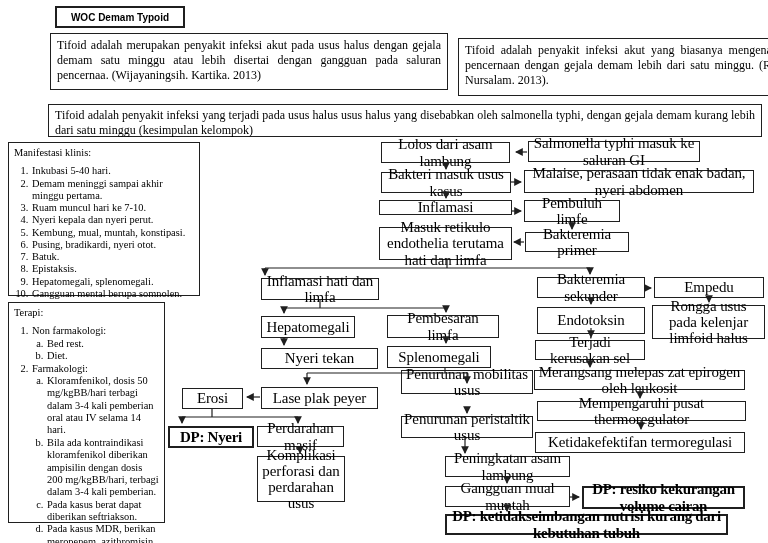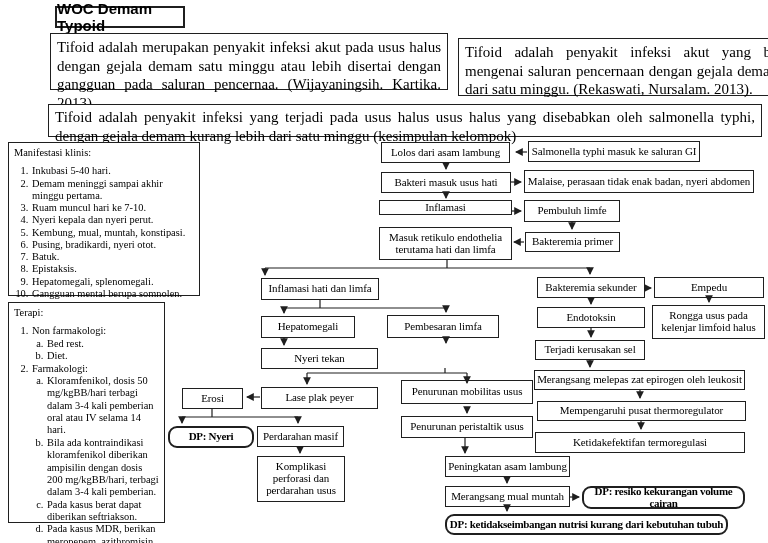--- a/index.html
+++ b/index.html
@@ -1,24 +1,24 @@
 <!DOCTYPE html>
 <html><head>
 <meta charset="utf-8">
 <style>
   html,body{margin:0;padding:0;background:#fff;}
   .page{position:relative;width:768px;height:543px;background:#fff;overflow:hidden;
         font-family:"Liberation Serif","DejaVu Serif",serif;color:#000;}
   .box{position:absolute;box-sizing:border-box;border:1.4px solid #1f1f1f;background:#fff;}
   .node{display:flex;align-items:center;justify-content:center;text-align:center;
-        font-size:11px;line-height:1.08;letter-spacing:-0.1px;padding:1px 2px;}
-  .dp{font-weight:bold;border-width:2px;letter-spacing:-0.3px;border-radius:9px;}
+        font-size:15px;line-height:1.08;letter-spacing:-0.1px;padding:1px 2px;}
+  .dp{font-weight:bold;border-width:2px;letter-spacing:-0.3px;}
   .title-box{display:flex;align-items:center;justify-content:center;border-width:2px;
-        font-family:"Liberation Sans","DejaVu Sans",sans-serif;font-weight:bold;font-size:15px;}
-  .textbox{font-size:15px;line-height:1.24;text-align:justify;padding:4px 6px;}
+        font-family:"Liberation Sans","DejaVu Sans",sans-serif;font-weight:bold;font-size:10px;}
+  .textbox{font-size:12px;line-height:1.24;text-align:justify;padding:4px 6px;}
   .panel{font-size:10.4px;line-height:1.19;padding:4px 5px;text-align:left;}
   .panel .hd{margin-bottom:6px;}
   .panel ol{margin:0;padding-left:17px;list-style:decimal;}
   .panel ol.l2{padding-left:14px;list-style:lower-alpha;}
   .panel li{padding-left:1px;}
   svg.wires{position:absolute;left:0;top:0;pointer-events:none;}
 </style>
 </head>
 <body>
 
@@ -65,54 +65,55 @@
           <li>Bila ada kontraindikasi kloramfenikol diberikan ampisilin dengan dosis 200 mg/kgBB/hari, terbagi dalam 3-4 kali pemberian.</li>
           <li>Pada kasus berat dapat diberikan seftriakson.</li>
           <li>Pada kasus MDR, berikan meropenem, azithromisin</li>
         </ol>
       </li>
     </ol>
   </div>
 
   <div class="box node" style="left:381px;top:142px;width:129px;height:21px">Lolos dari asam lambung</div>
   <div class="box node" style="left:528px;top:141px;width:172px;height:21px">Salmonella typhi masuk ke saluran GI</div>
-  <div class="box node" style="left:381px;top:172px;width:130px;height:21px">Bakteri masuk usus hati</div>
+  <div class="box node" style="left:381px;top:172px;width:130px;height:21px">Bakteri masuk usus kasus</div>
   <div class="box node" style="left:524px;top:170px;width:230px;height:23px">Malaise, perasaan tidak enak badan, nyeri abdomen</div>
   <div class="box node" style="left:379px;top:200px;width:133px;height:15px">Inflamasi</div>
   <div class="box node" style="left:524px;top:200px;width:96px;height:22px">Pembuluh limfe</div>
   <div class="box node" style="left:379px;top:227px;width:133px;height:33px">Masuk retikulo endothelia terutama hati dan limfa</div>
-  <div class="box node" style="left:525px;top:232px;width:95px;height:20px">Bakteremia primer</div>
+  <div class="box node" style="left:525px;top:232px;width:104px;height:20px">Bakteremia primer</div>
 
   <div class="box node" style="left:261px;top:278px;width:118px;height:22px">Inflamasi hati dan limfa</div>
   <div class="box node" style="left:537px;top:277px;width:108px;height:21px">Bakteremia sekunder</div>
   <div class="box node" style="left:654px;top:277px;width:110px;height:21px">Empedu</div>
 
   <div class="box node" style="left:261px;top:316px;width:94px;height:22px">Hepatomegali</div>
   <div class="box node" style="left:387px;top:315px;width:112px;height:23px">Pembesaran limfa</div>
-  <div class="box node" style="left:537px;top:307px;width:108px;height:21px">Endotoksin</div>
+  <div class="box node" style="left:537px;top:307px;width:108px;height:27px">Endotoksin</div>
   <div class="box node" style="left:261px;top:348px;width:117px;height:21px">Nyeri tekan</div>
 
   <div class="box node" style="left:652px;top:305px;width:113px;height:34px">Rongga usus pada kelenjar limfoid halus</div>
+  <div class="box node" style="left:387px;top:346px;width:104px;height:22px">Splenomegali</div>
   <div class="box node" style="left:535px;top:340px;width:110px;height:20px">Terjadi kerusakan sel</div>
 
   <div class="box node" style="left:182px;top:388px;width:61px;height:21px">Erosi</div>
   <div class="box node" style="left:261px;top:387px;width:117px;height:22px">Lase plak peyer</div>
-  <div class="box node" style="left:401px;top:380px;width:132px;height:24px">Penurunan mobilitas usus</div>
+  <div class="box node" style="left:401px;top:370px;width:132px;height:24px">Penurunan mobilitas usus</div>
   <div class="box node" style="left:534px;top:370px;width:211px;height:20px">Merangsang melepas zat epirogen oleh leukosit</div>
 
   <div class="box node dp" style="left:168px;top:426px;width:86px;height:22px">DP: Nyeri</div>
   <div class="box node" style="left:257px;top:426px;width:87px;height:21px">Perdarahan masif</div>
   <div class="box node" style="left:401px;top:416px;width:132px;height:22px">Penurunan peristaltik usus</div>
   <div class="box node" style="left:537px;top:401px;width:209px;height:20px">Mempengaruhi pusat thermoregulator</div>
 
   <div class="box node" style="left:257px;top:456px;width:88px;height:46px">Komplikasi perforasi dan perdarahan usus</div>
   <div class="box node" style="left:535px;top:432px;width:210px;height:21px">Ketidakefektifan termoregulasi</div>
 
   <div class="box node" style="left:445px;top:456px;width:125px;height:21px">Peningkatan asam lambung</div>
-  <div class="box node" style="left:445px;top:486px;width:125px;height:21px">Merangsang mual muntah</div>
+  <div class="box node" style="left:445px;top:486px;width:125px;height:21px">Gangguan mual muntah</div>
   <div class="box node dp" style="left:582px;top:486px;width:163px;height:23px">DP: resiko kekurangan volume cairan</div>
   <div class="box node dp" style="left:445px;top:514px;width:283px;height:21px">DP: ketidakseimbangan nutrisi kurang dari kebutuhan tubuh</div>
 
   <svg class="wires" width="768" height="543" viewBox="0 0 768 543">
     <defs>
       <marker id="arr" viewBox="0 0 8 8" refX="7" refY="4" markerWidth="6.5" markerHeight="6.5" orient="auto">
         <path d="M0,0 L8,4 L0,8 Z" fill="#1f1f1f"></path>
       </marker>
     </defs>
     <g stroke="#1f1f1f" stroke-width="1.2" fill="none">

